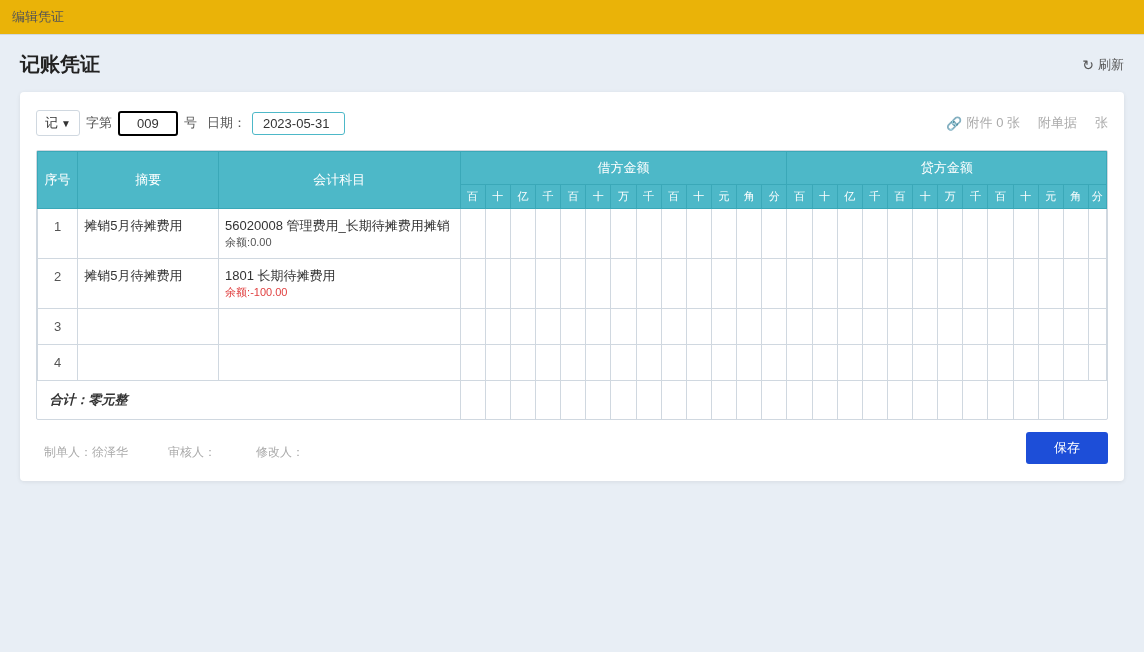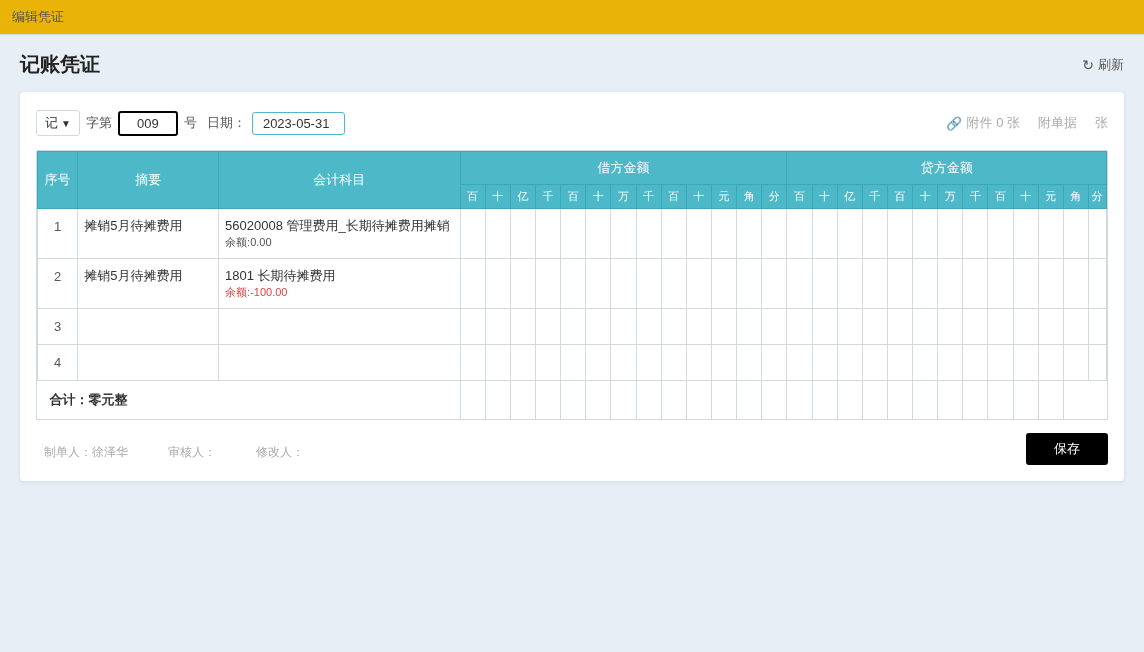--- a/index.html
+++ b/index.html
@@ -176,31 +176,32 @@
     }
     .balance-text.negative {
       color: #e04040;
     }
     .summary-row td {
       padding: 10px 12px;
       font-size: 13px;
       font-weight: bold;
       color: #333;
       border-top: 1px solid #d0d8e0;
+      font-style: italic;
     }
     .footer-row {
       display: flex;
       align-items: center;
       gap: 40px;
       padding: 12px 8px 4px;
       color: #aaa;
       font-size: 12px;
     }
     .save-btn {
-      background: #000000;
+      background: #1d4ed8;
       color: #fff;
       border: none;
       border-radius: 3px;
       padding: 7px 28px;
       font-size: 13px;
       cursor: pointer;
       float: right;
     }
     .chevron-icon { font-size: 10px; }
   </style>
@@ -439,21 +440,21 @@
             <td class="cell-digit"></td>
             <td class="cell-digit"></td>
             <td class="cell-digit"></td>
             <td class="cell-digit"></td>
             <td class="cell-digit"></td>
           </tr>
         </tfoot>
       </table>
     </div>
 
-    <div style="margin-top: 12px; display: flex; align-items: center; justify-content: space-between;">
+    <div style="margin-top: 12px; display: flex; align-items: flex-start; justify-content: space-between;">
       <div class="footer-row">
         <span>
           <span>制单人：</span><span>徐泽华</span>
         </span>
         <span>
           <span>审核人：</span><span></span>
         </span>
         <span>
           <span>修改人：</span><span></span>
         </span>

